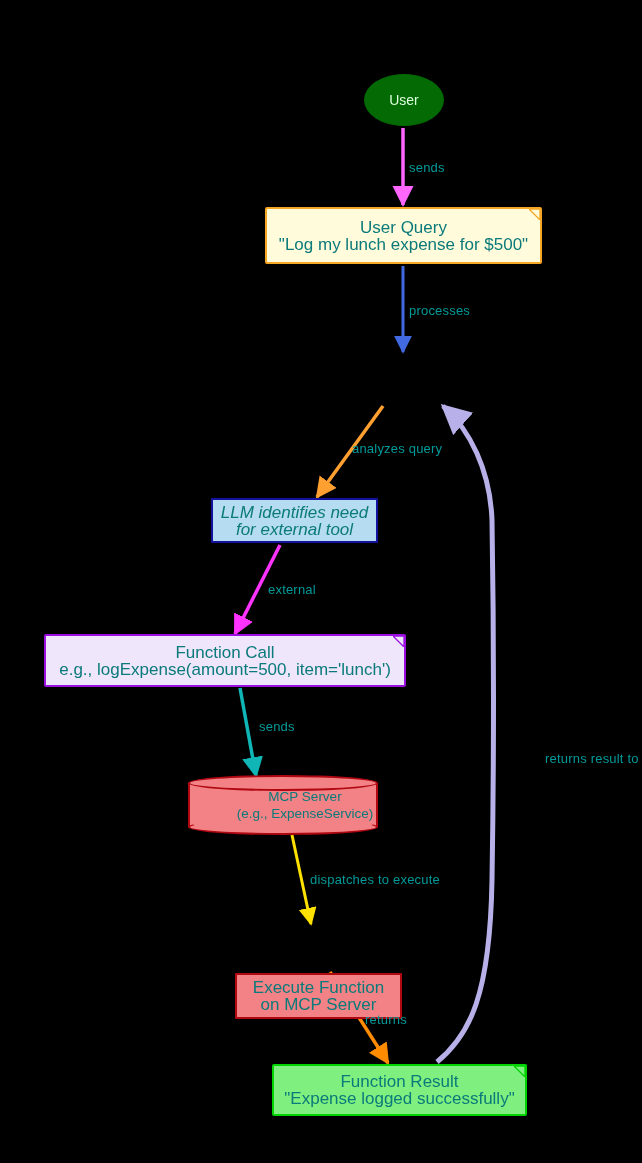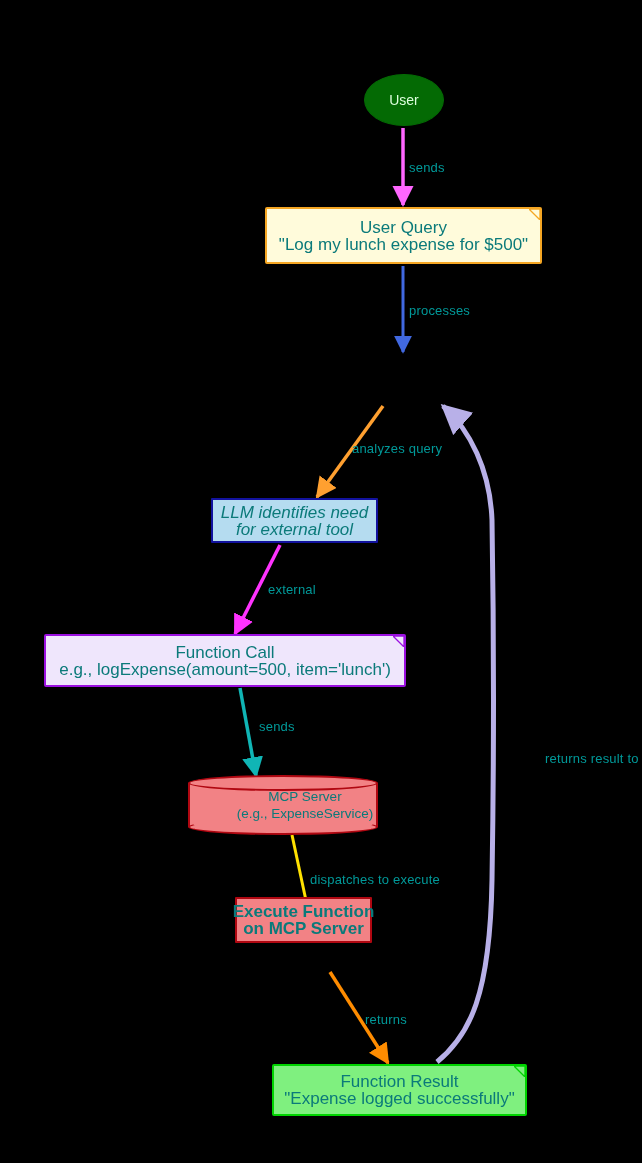--- a/index.html
+++ b/index.html
@@ -245,21 +245,21 @@
     <div class="node-cyl" style="left:188px; top:775px; width:190px; height:60px;">
       <div class="cyl-body"></div>
       <div class="cyl-bottom"></div>
       <div class="cyl-top"></div>
       <div class="cyl-label">
         <span class="line">MCP Server</span>
         <span class="line">(e.g., ExpenseService)</span>
       </div>
     </div>
 
-    <div class="node node-execute" style="left:235px; top:897px; width:137px; height:46px;font-weight:bold;">
+    <div class="node node-execute" style="left:235px; top:973px; width:167px; height:46px;">
       <span class="line">Execute Function</span>
       <span class="line">on MCP Server</span>
     </div>
 
     <div class="node node-result" style="left:272px; top:1064px; width:255px; height:52px;">
       <span class="line">Function Result</span>
       <span class="line">"Expense logged successfully"</span>
       <svg class="note-fold" viewBox="0 0 11 11" xmlns="http://www.w3.org/2000/svg">
         <path d="M0,0 L11,0 L11,11 z" fill="#7ff07f" stroke="#00d400" stroke-width="1.3"></path>
       </svg>

